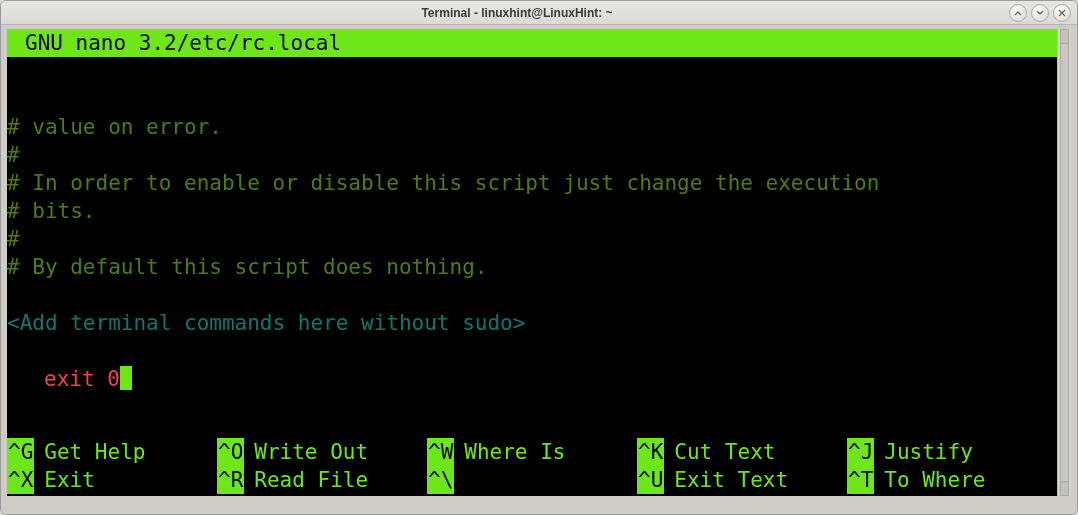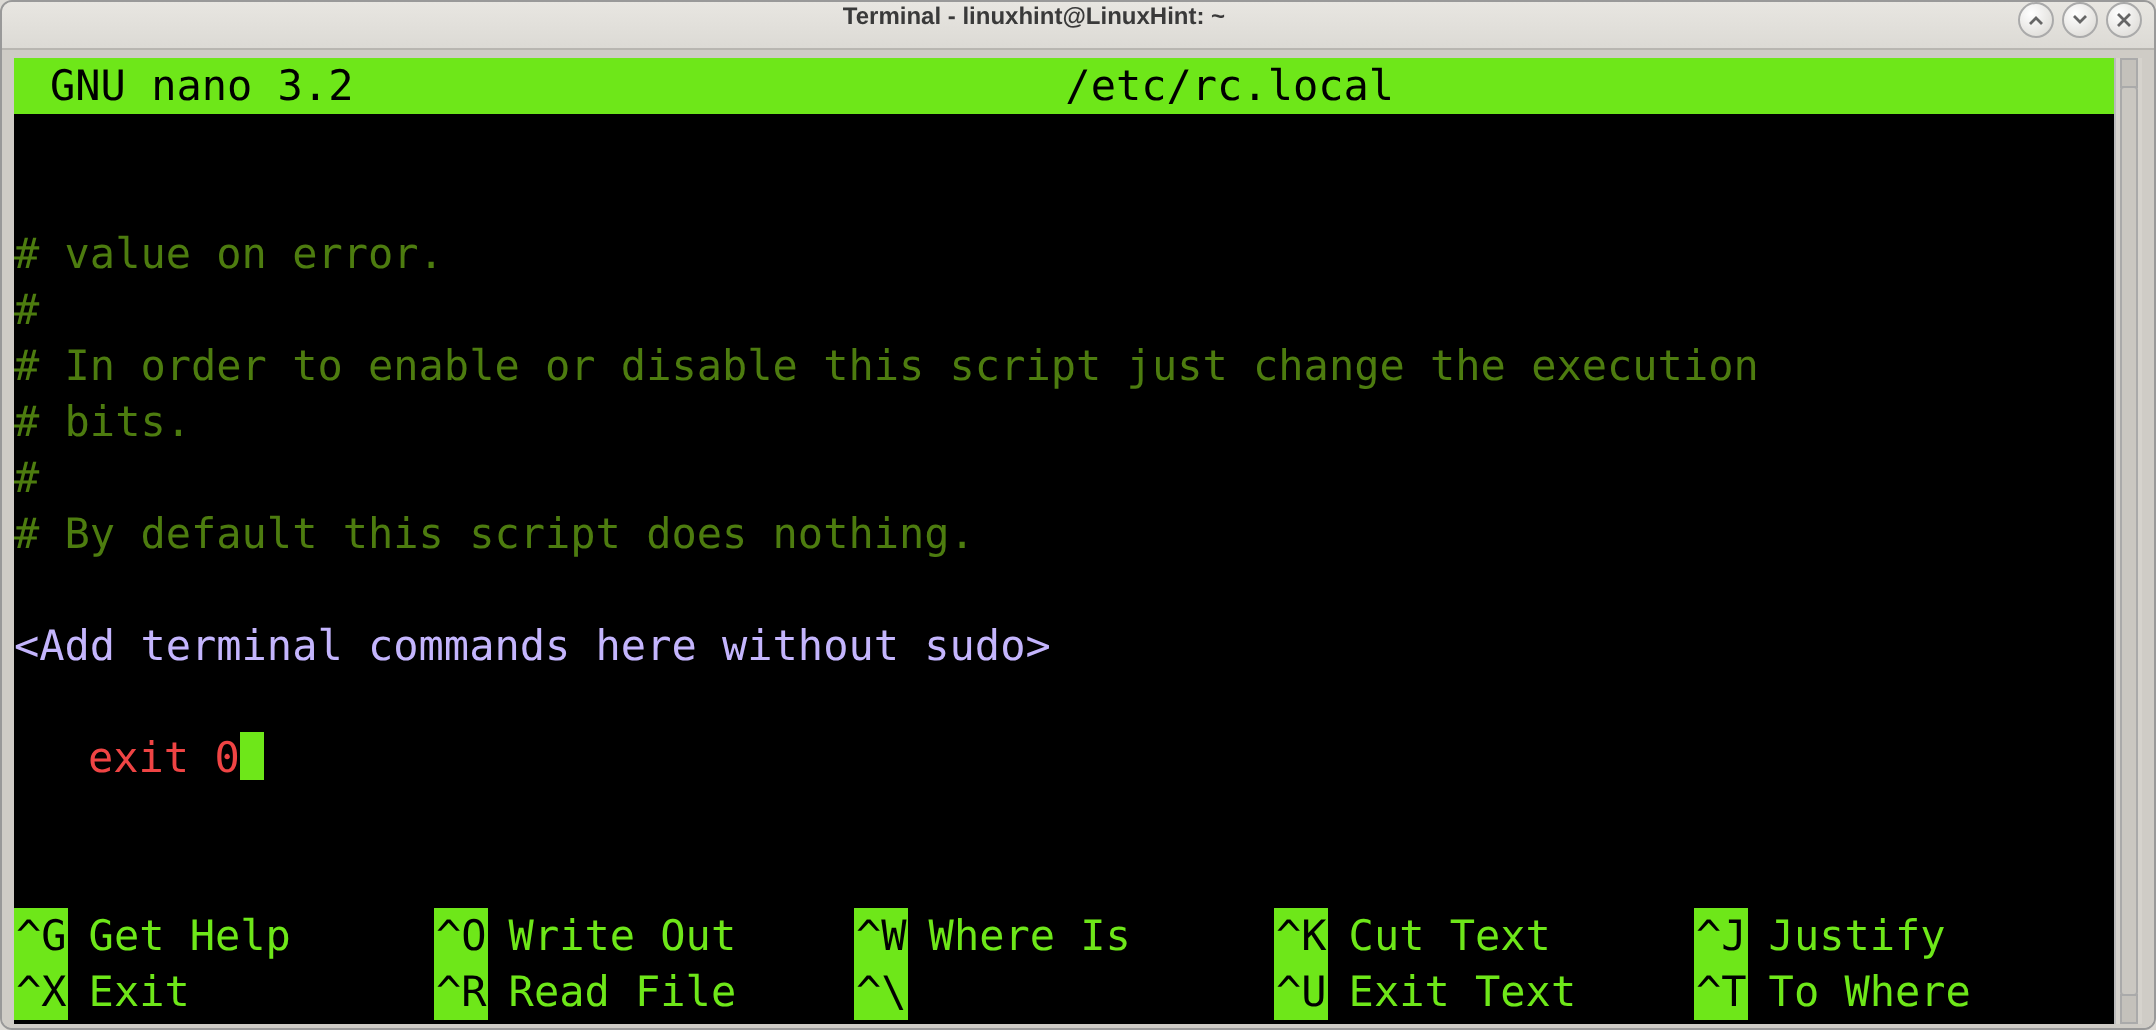--- a/index.html
+++ b/index.html
@@ -11,20 +11,21 @@
     border: 1px solid #999;
     border-radius: 6px;
     overflow: hidden;
     display: flex;
     flex-direction: column;
   }
   .titlebar {
     height: 24px;
     background: linear-gradient(#e8e6e1, #dcdad5);
     display: flex;
+    align-items: center;
     padding: 0 6px;
     border-bottom: 1px solid #b8b6b1;
     font-size: 12px;
     color: #3a3a3a;
     gap: 14px;
   }
   .titlebar .spacer-left { width: 18px; }
   .titlebar .title { flex: 1; text-align: center; font-weight: bold; }
   .titlebar .win-btns { display: flex; gap: 4px; }
   .win-btn {
@@ -32,21 +33,21 @@
     border: 1px solid #aaa;
     border-radius: 50%;
     background: radial-gradient(circle at 35% 30%, #fff, #d8d6d1);
     display: flex; align-items: center; justify-content: center;
     font-size: 10px; color: #666;
     cursor: pointer;
   }
   .terminal-wrap {
     flex: 1;
     background: #cfccc6;
-    padding: 4px 6px 2px 6px;
+    padding: 4px 6px 18px 6px;
     display: flex;
   }
   .terminal {
     flex: 1;
     background: #000;
     font-family: "DejaVu Sans Mono", "Liberation Mono", monospace;
     font-size: 21px;
     line-height: 28px;
     position: relative;
     display: flex;
@@ -76,29 +77,29 @@
     background: #cac7c1; border: 1px solid #aaa; border-radius: 2px;
   }
   .header-line {
     background: #6ee719;
     color: #000;
     display: flex;
     padding: 0 4px;
     white-space: pre;
   }
   .header-line .app { flex: 0 0 auto; padding-left: 14px; }
-  .header-line .file { flex: 1; text-align: center; }
+  .header-line .file { flex: 1; }
   .header-line .mod { flex: 0 0 auto; padding-right: 6px; }
   .editor-body {
     flex: 1;
     white-space: pre;
     padding: 0 0;
   }
   .comment { color: #4d7c0f; }
-  .placeholder { color: #c4b5fd; }
+  .placeholder { color: #0f766e; }
   .exitcmd { color: #ef4444; margin-left: 37px; }
   .cursor {
     display: inline-block;
     width: 12px; height: 24px;
     background: #6ee719;
     vertical-align: -4px;
   }
   .help-rows {
     color: #6ee719;
     padding: 0 0;

